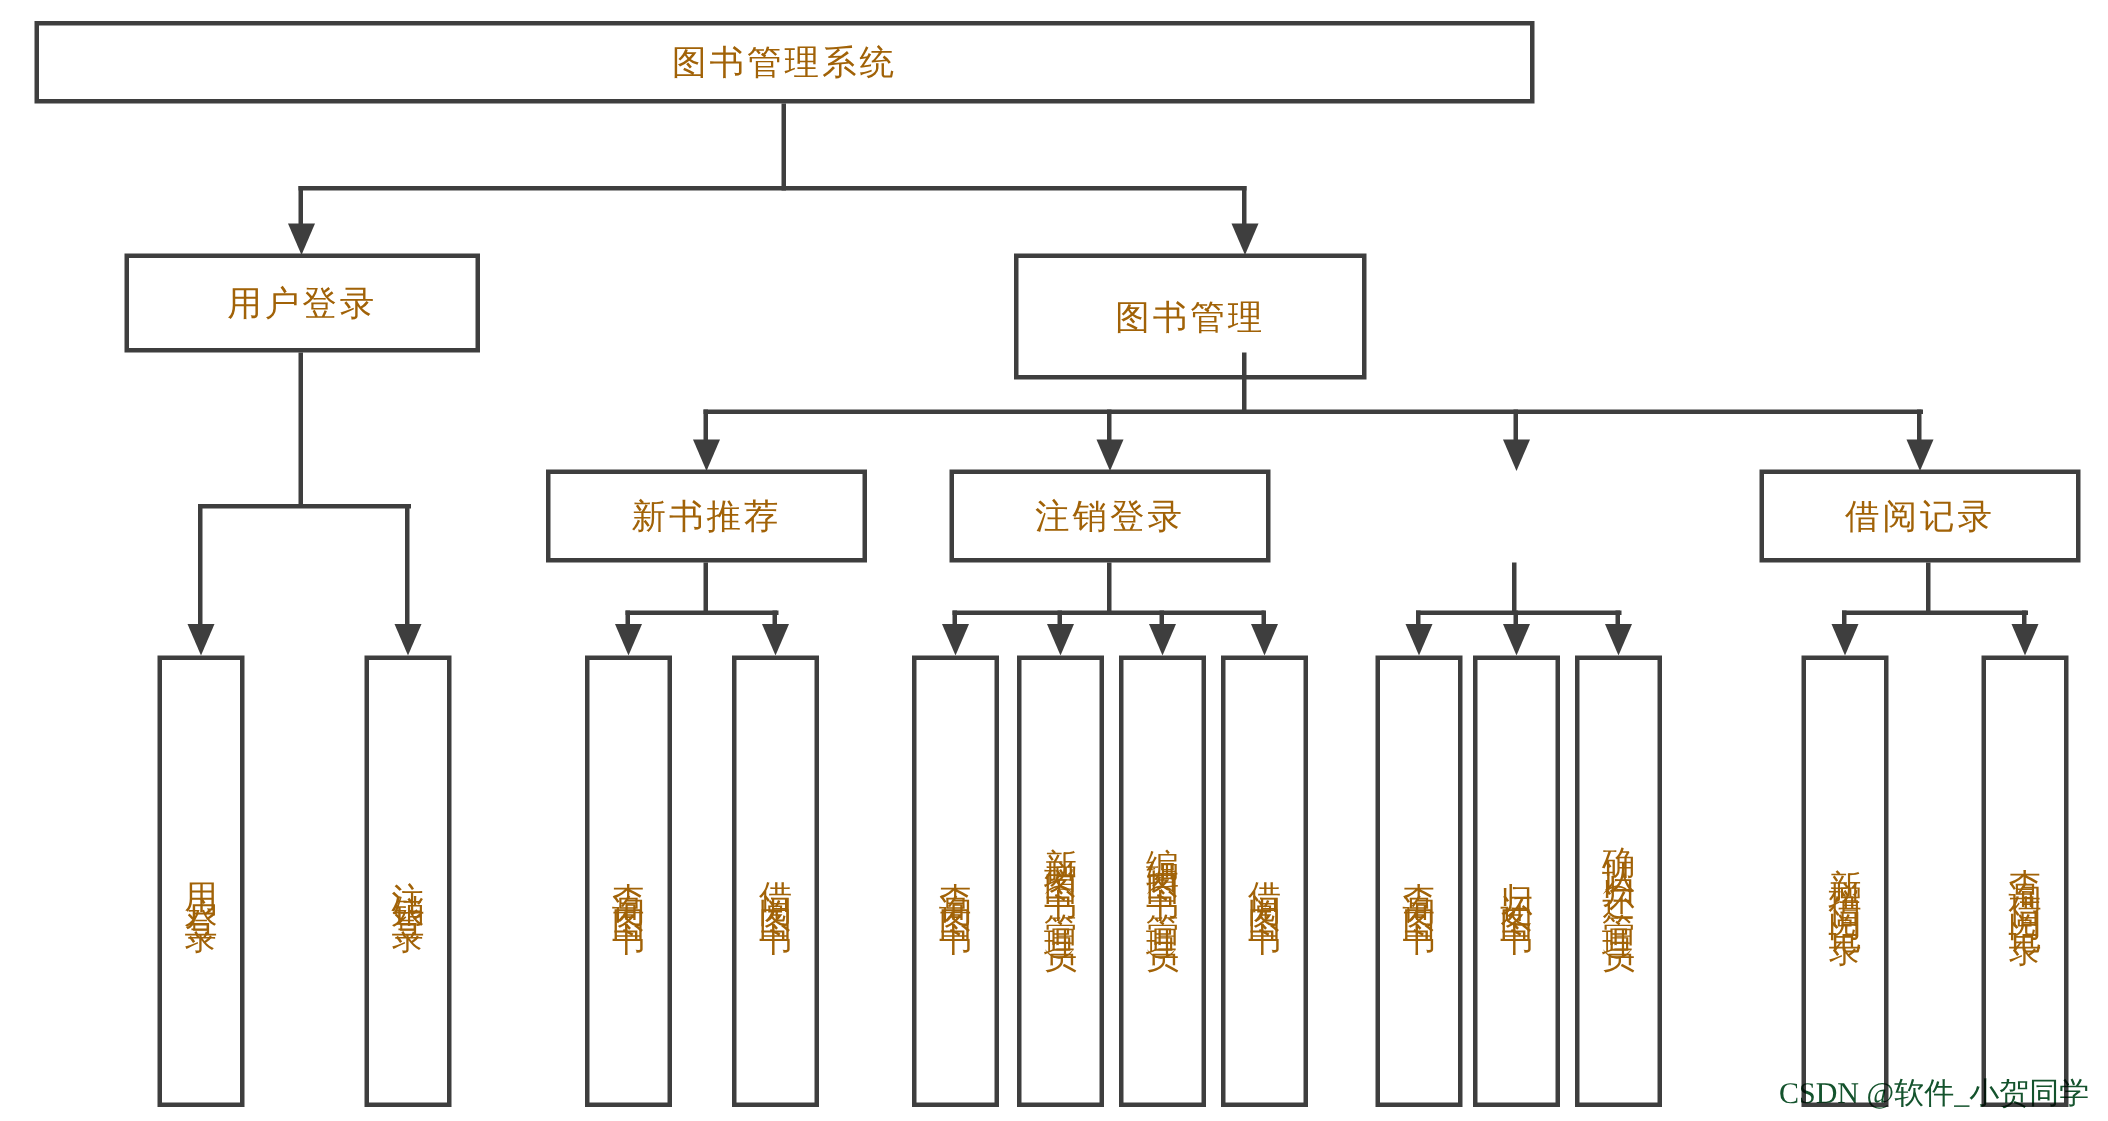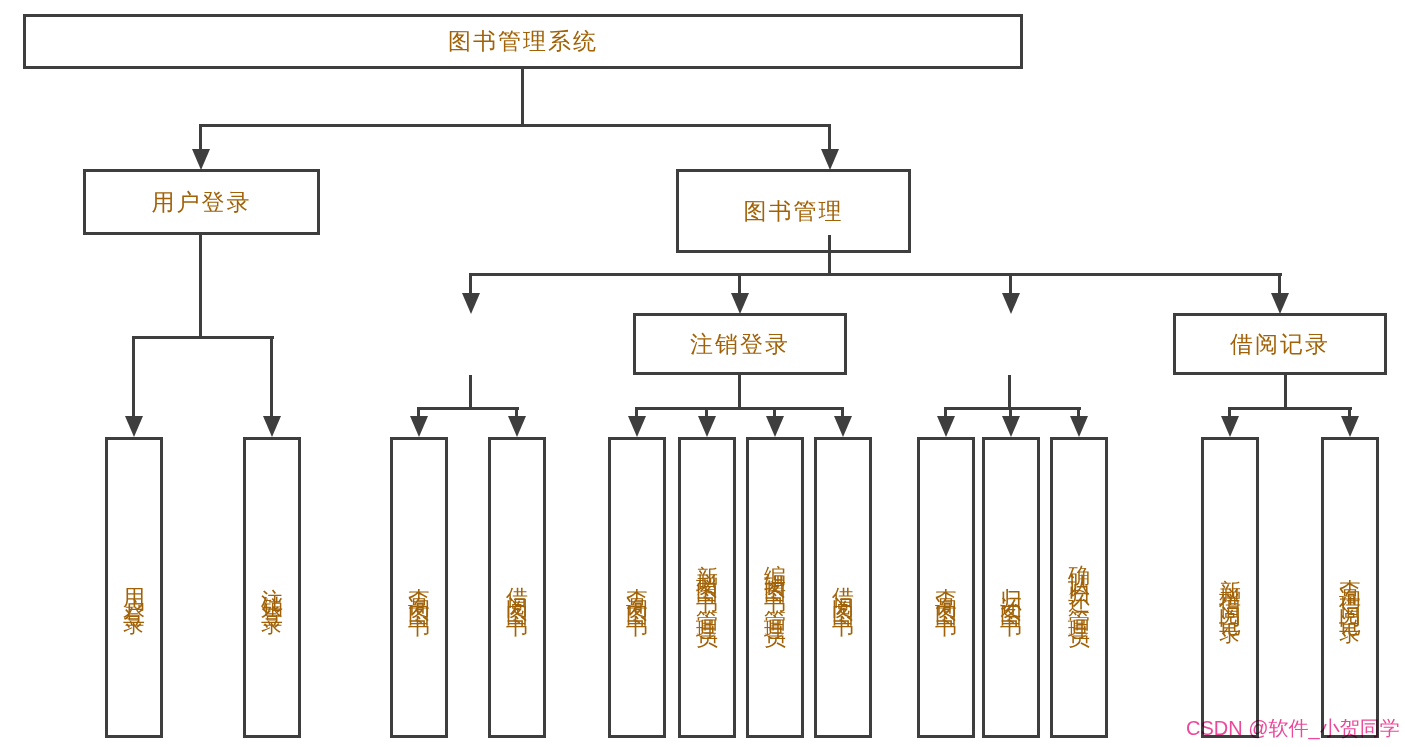--- a/index.html
+++ b/index.html
@@ -6,22 +6,22 @@
   body{font-family:"Liberation Sans","DejaVu Sans",sans-serif;}
   .stage{position:relative;width:1405px;height:747px;background:#ffffff;overflow:hidden;}
   .box{position:absolute;box-sizing:border-box;background:#ffffff;border:3px solid #3e3e3e;
        color:#a16207;display:flex;align-items:center;justify-content:center;z-index:2;}
   .hbox{font-size:23px;letter-spacing:2px;white-space:nowrap;}
   .vbox{writing-mode:vertical-rl;text-orientation:mixed;font-size:22px;letter-spacing:9px;line-height:1;}
   .hl{position:absolute;height:3px;background:#3e3e3e;z-index:4;}
   .vl{position:absolute;width:3px;background:#3e3e3e;z-index:4;}
   .tri{position:absolute;width:0;height:0;border-left:9px solid transparent;
        border-right:9px solid transparent;border-top:21px solid #3e3e3e;z-index:4;}
-  .watermark{position:absolute;left:1186px;top:715px;font-size:20px;color:#ec4899;
-       white-space:nowrap;z-index:3;mix-blend-mode:multiply;}
+  .watermark{position:absolute;left:1186px;top:715px;font-size:20px;color:#14532d;
+       white-space:nowrap;z-index:3;mix-blend-mode:multiply;font-family:Liberation Serif, serif;}
 </style>
 </head>
 <body>
 
 <div class="stage">
 
   <div class="box hbox" style="left:23px;top:14px;width:1000px;height:55px;">
     <span>图书管理系统</span>
   </div>
 
@@ -45,20 +45,23 @@
 
   <div class="vl" style="left:469px;top:273px;height:22px;"></div>
   <div class="tri" style="left:462px;top:293px;"></div>
   <div class="vl" style="left:738px;top:273px;height:22px;"></div>
   <div class="tri" style="left:731px;top:293px;"></div>
   <div class="vl" style="left:1009px;top:273px;height:22px;"></div>
   <div class="tri" style="left:1002px;top:293px;"></div>
   <div class="vl" style="left:1278px;top:273px;height:22px;"></div>
   <div class="tri" style="left:1271px;top:293px;"></div>
 
+  <div class="box hbox" style="left:364px;top:313px;width:214px;height:62px;">
+    <span>新书推荐</span>
+  </div>
   <div class="box hbox" style="left:633px;top:313px;width:214px;height:62px;">
     <span>注销登录</span>
   </div>
   <div class="box hbox" style="left:1173px;top:313px;width:214px;height:62px;">
     <span>借阅记录</span>
   </div>
 
   <div class="vl" style="left:199px;top:235px;height:103px;"></div>
   <div class="hl" style="left:132px;top:336px;width:142px;"></div>
   <div class="vl" style="left:132px;top:336px;height:81px;"></div>

